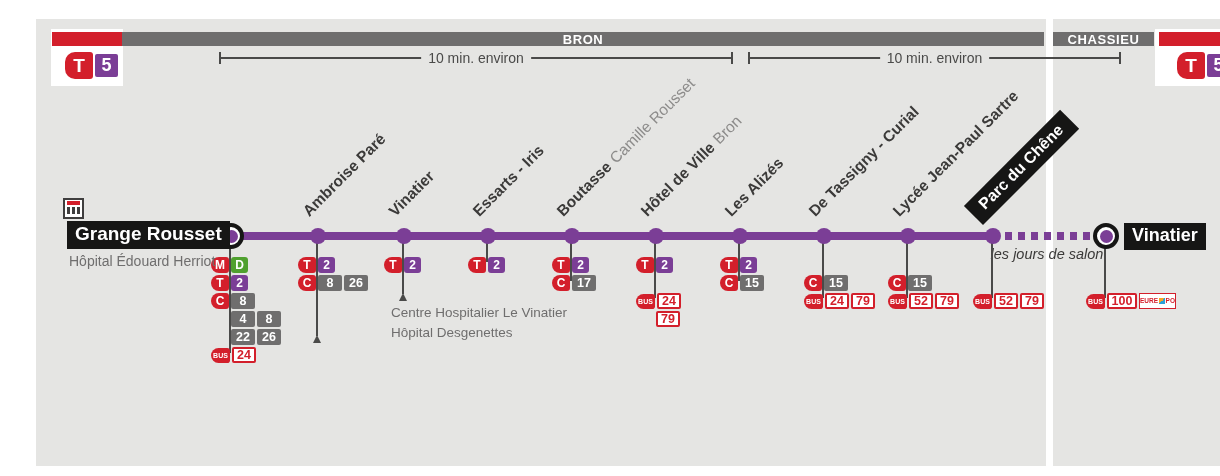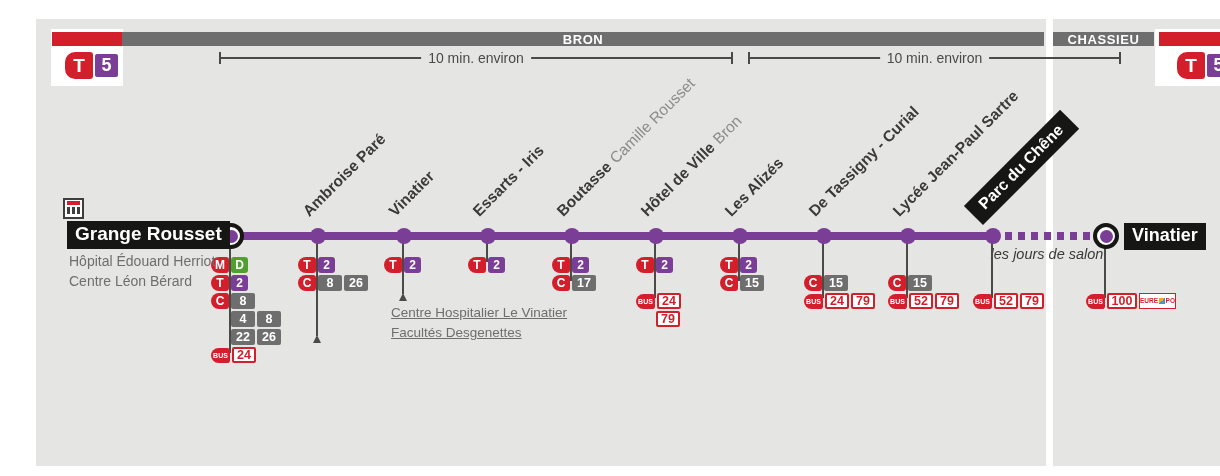--- a/index.html
+++ b/index.html
@@ -138,23 +138,22 @@
     </div>
     <div class="brow" style="left: 180px; top: 329px; align-items: center;">
       <span class="b spacer"></span>
       <span class="b gray">22</span>
       <span class="b gray">26</span>
     </div>
     <div class="brow" style="left: 180px; top: 347px;">
       <span class="b bus">BUS</span>
       <span class="b outline">24</span>
     </div>
-    <div class="sublines" style="left: 38px; top: 251px;">
+    <div class="sublines" style="left: 38px; top: 251px; text-align: center;">
       <div>Hôpital Édouard Herriot</div>
-      <div>Centre Léon Bérard</div>
     </div>
     <div class="conn" style="left: 285px; top: 240px; height: 96px;"></div>
     <div class="arrow" style="left: 282px; top: 335px;"></div>
     <div class="dot" style="left: 279px;"></div>
     <div class="stlabel" style="left: 281px; top: 220px;">
       <span class="rot">Ambroise Paré</span>
     </div>
     <div class="brow" style="left: 267px; top: 257px;">
       <span class="b letter">T</span>
       <span class="b purple">2</span>
@@ -167,23 +166,23 @@
     <div class="conn" style="left: 371px; top: 240px; height: 54px;"></div>
     <div class="arrow" style="left: 368px; top: 293px;"></div>
     <div class="dot" style="left: 365px;"></div>
     <div class="stlabel" style="left: 367px; top: 220px;">
       <span class="rot">Vinatier</span>
     </div>
     <div class="brow" style="left: 353px; top: 257px;">
       <span class="b letter">T</span>
       <span class="b purple">2</span>
     </div>
-    <div class="annot" style="left: 360px; top: 303px; text-decoration: underline;">
+    <div class="annot" style="left: 360px; top: 303px;">
       <div>Centre Hospitalier Le Vinatier</div>
-      <div>Facultés Desgenettes</div>
+      <div>Hôpital Desgenettes</div>
     </div>
     <div class="conn" style="left: 455px; top: 240px; height: 22px;"></div>
     <div class="dot" style="left: 449px;"></div>
     <div class="stlabel" style="left: 451px; top: 220px;">
       <span class="rot">Essarts - Iris</span>
     </div>
     <div class="brow" style="left: 437px; top: 257px;">
       <span class="b letter">T</span>
       <span class="b purple">2</span>
     </div>

